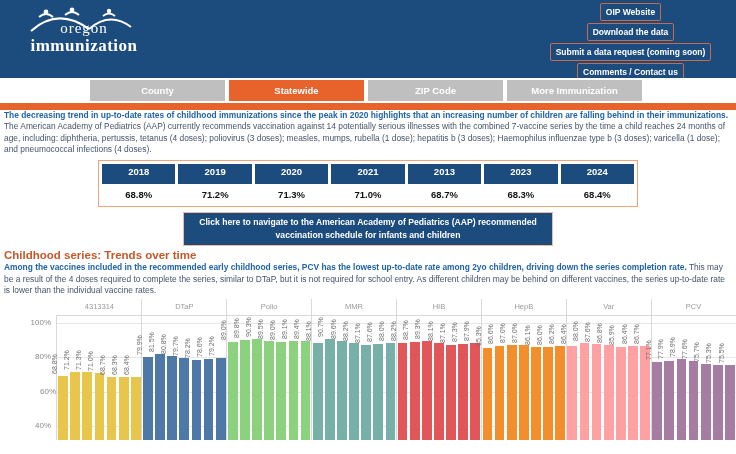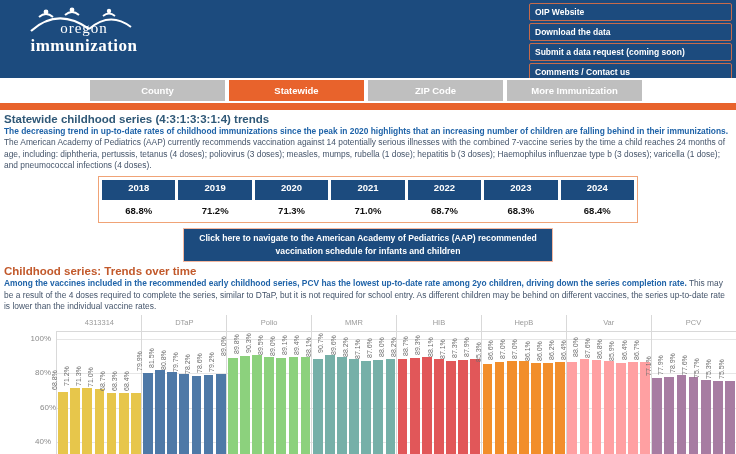--- a/index.html
+++ b/index.html
@@ -15,21 +15,21 @@
   .header{position:relative; width:736px; height:78px; background:var(--navy);}
   .logo{position:absolute; left:18px; top:6px; width:132px; color:#fff;
     font-family:"Liberation Serif", serif; line-height:1;}
   .logo svg{display:block; margin:0 auto;}
   .logo-oregon{font-size:15px; letter-spacing:1px; text-align:center; margin-top:-11px;}
   .logo-immunization{font-size:17px; font-weight:bold; letter-spacing:.5px; text-align:center; margin-top:1px;}
   .logo-program{font-size:11.5px; text-align:right; padding-right:10px; margin-top:1px;}
   .title{position:absolute; left:0; right:0; top:13px; text-align:center; color:#fff;
     font-size:17px; font-weight:500; line-height:1.55;}
   .hdr-links{position:absolute; right:4px; top:3px; width:203px; display:flex;
-    flex-direction:column; gap:2px;}
+    flex-direction:column; gap:2px;align-items:center;}
   .hdr-link{background:var(--navy); border:1px solid var(--btn-border); border-radius:2px;
     color:#fff; font-size:8.5px; font-weight:bold; text-align:left; padding:3px 5px; cursor:pointer;}
   
   .tabrow{position:relative; height:25px; background:#fff;}
   .tabs{position:absolute; left:90px; top:2px; display:flex; gap:4px;}
   .tab{width:135px; height:21px; line-height:21px; text-align:center; font-size:9.5px;
     font-weight:bold; color:#fff; background:var(--tab-inactive); cursor:pointer;}
   .tab.active{background:var(--orange);}
   .orange-bar{height:7px; background:var(--orange);}
   
@@ -94,30 +94,29 @@
   <div class="tabs">
     <div class="tab">County</div>
     <div class="tab active">Statewide</div>
     <div class="tab">ZIP Code</div>
     <div class="tab">More Immunization</div>
   </div>
 </div>
 <div class="orange-bar"></div>
 
 <div class="section">
-  <h1>Statewide childhood series (4:3:1:3:3:1:4) trends</h1>
   <div class="para"><span class="lead">The decreasing trend in up-to-date rates of childhood immunizations since the peak in 2020 highlights that an increasing number of children are falling behind in their immunizations.</span><span> The American Academy of Pediatrics (AAP) currently recommends vaccination against 14 potentially serious illnesses with the combined 7-vaccine series by the time a child reaches 24 months of age, including: diphtheria, pertussis, tetanus (4 doses); poliovirus (3 doses); measles, mumps, rubella (1 dose); hepatitis b (3 doses); Haemophilus influenzae type b (3 doses); varicella (1 dose); and pneumococcal infections (4 doses).</span></div>
 
   <div class="year-table">
     <div class="yt-row">
       <div class="yt-year">2018</div>
       <div class="yt-year">2019</div>
       <div class="yt-year">2020</div>
       <div class="yt-year">2021</div>
-      <div class="yt-year">2022</div>
+      <div class="yt-year">2013</div>
       <div class="yt-year">2023</div>
       <div class="yt-year">2024</div>
     </div>
     <div class="yt-row">
       <div class="yt-val">68.8%</div>
       <div class="yt-val">71.2%</div>
       <div class="yt-val">71.3%</div>
       <div class="yt-val">71.0%</div>
       <div class="yt-val">68.7%</div>
       <div class="yt-val">68.3%</div>

